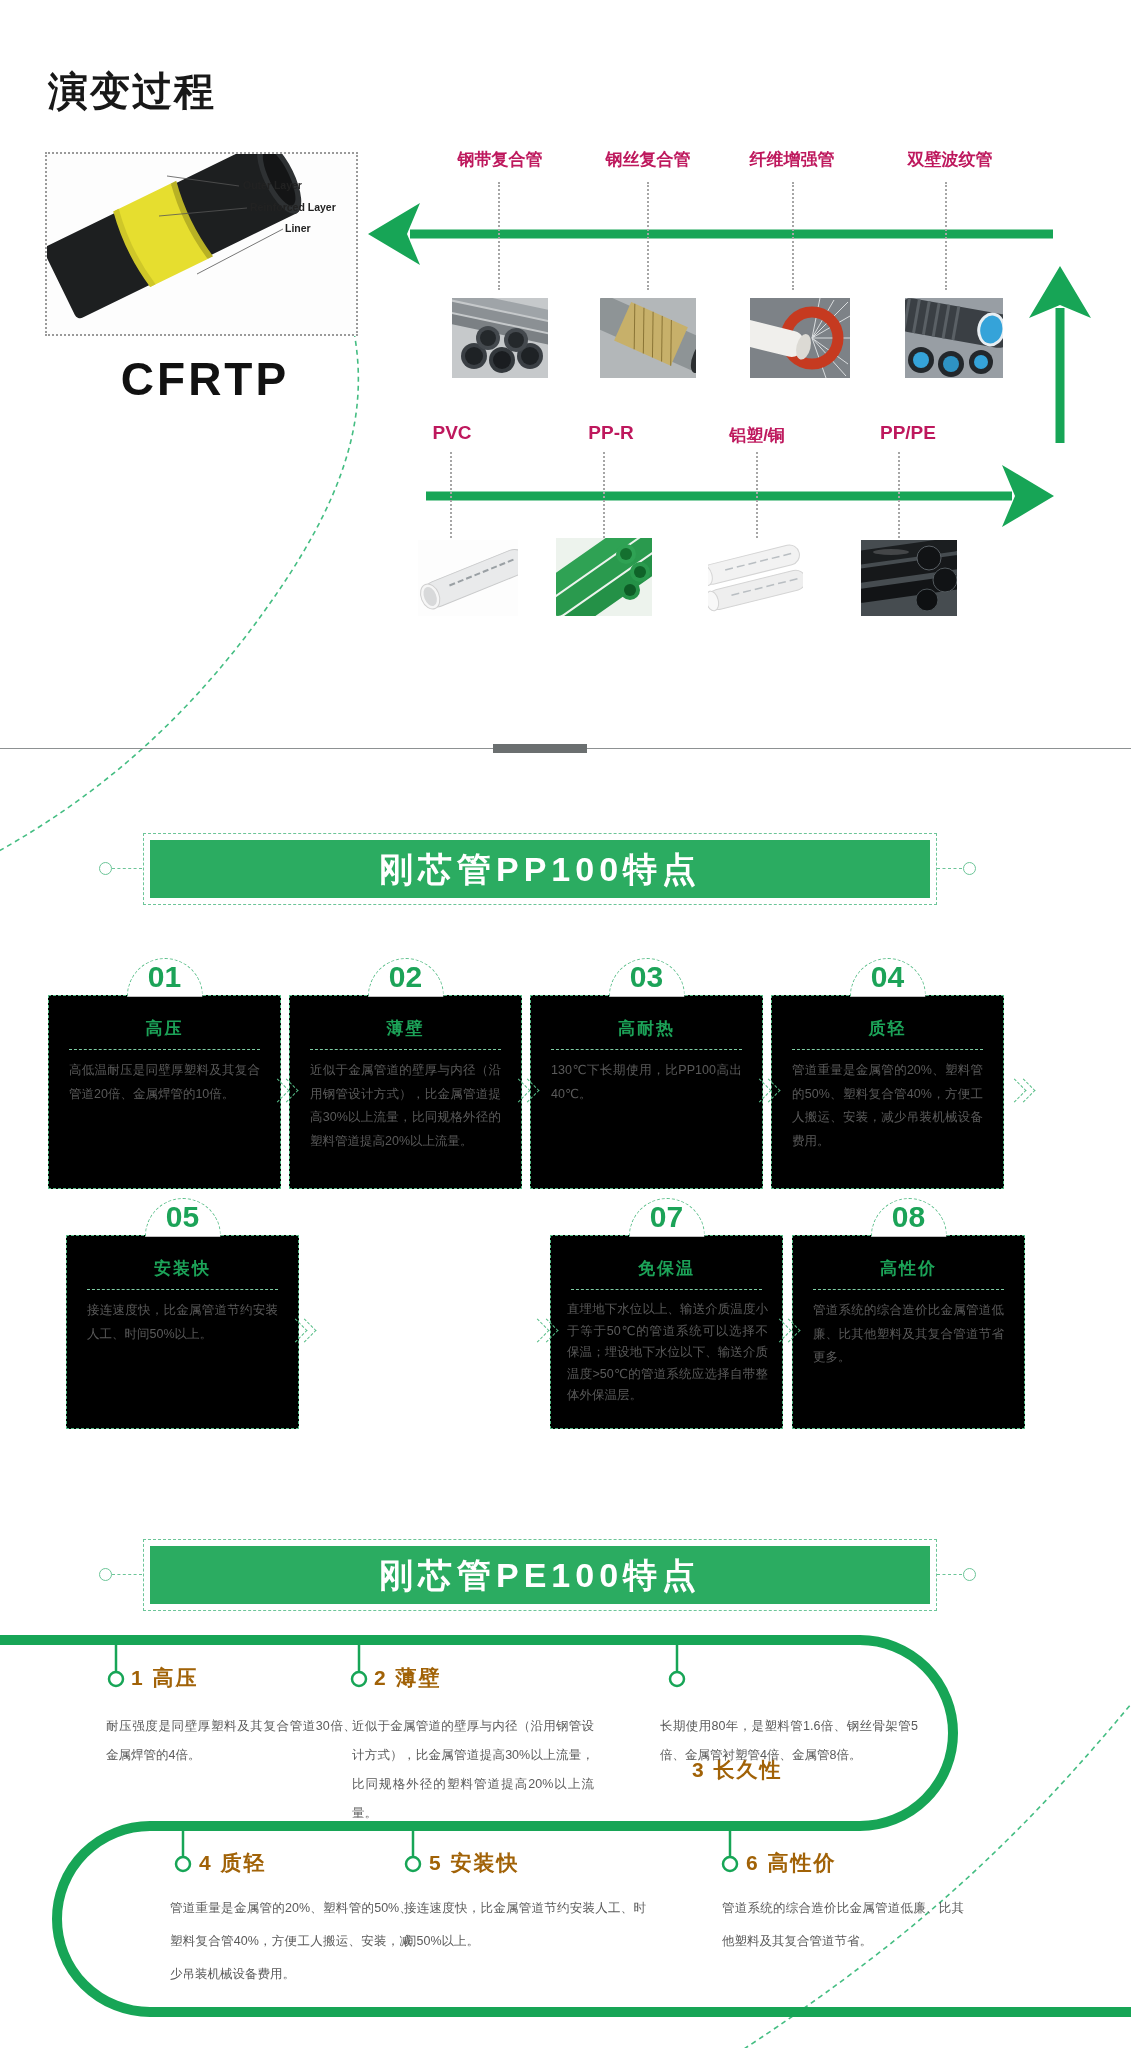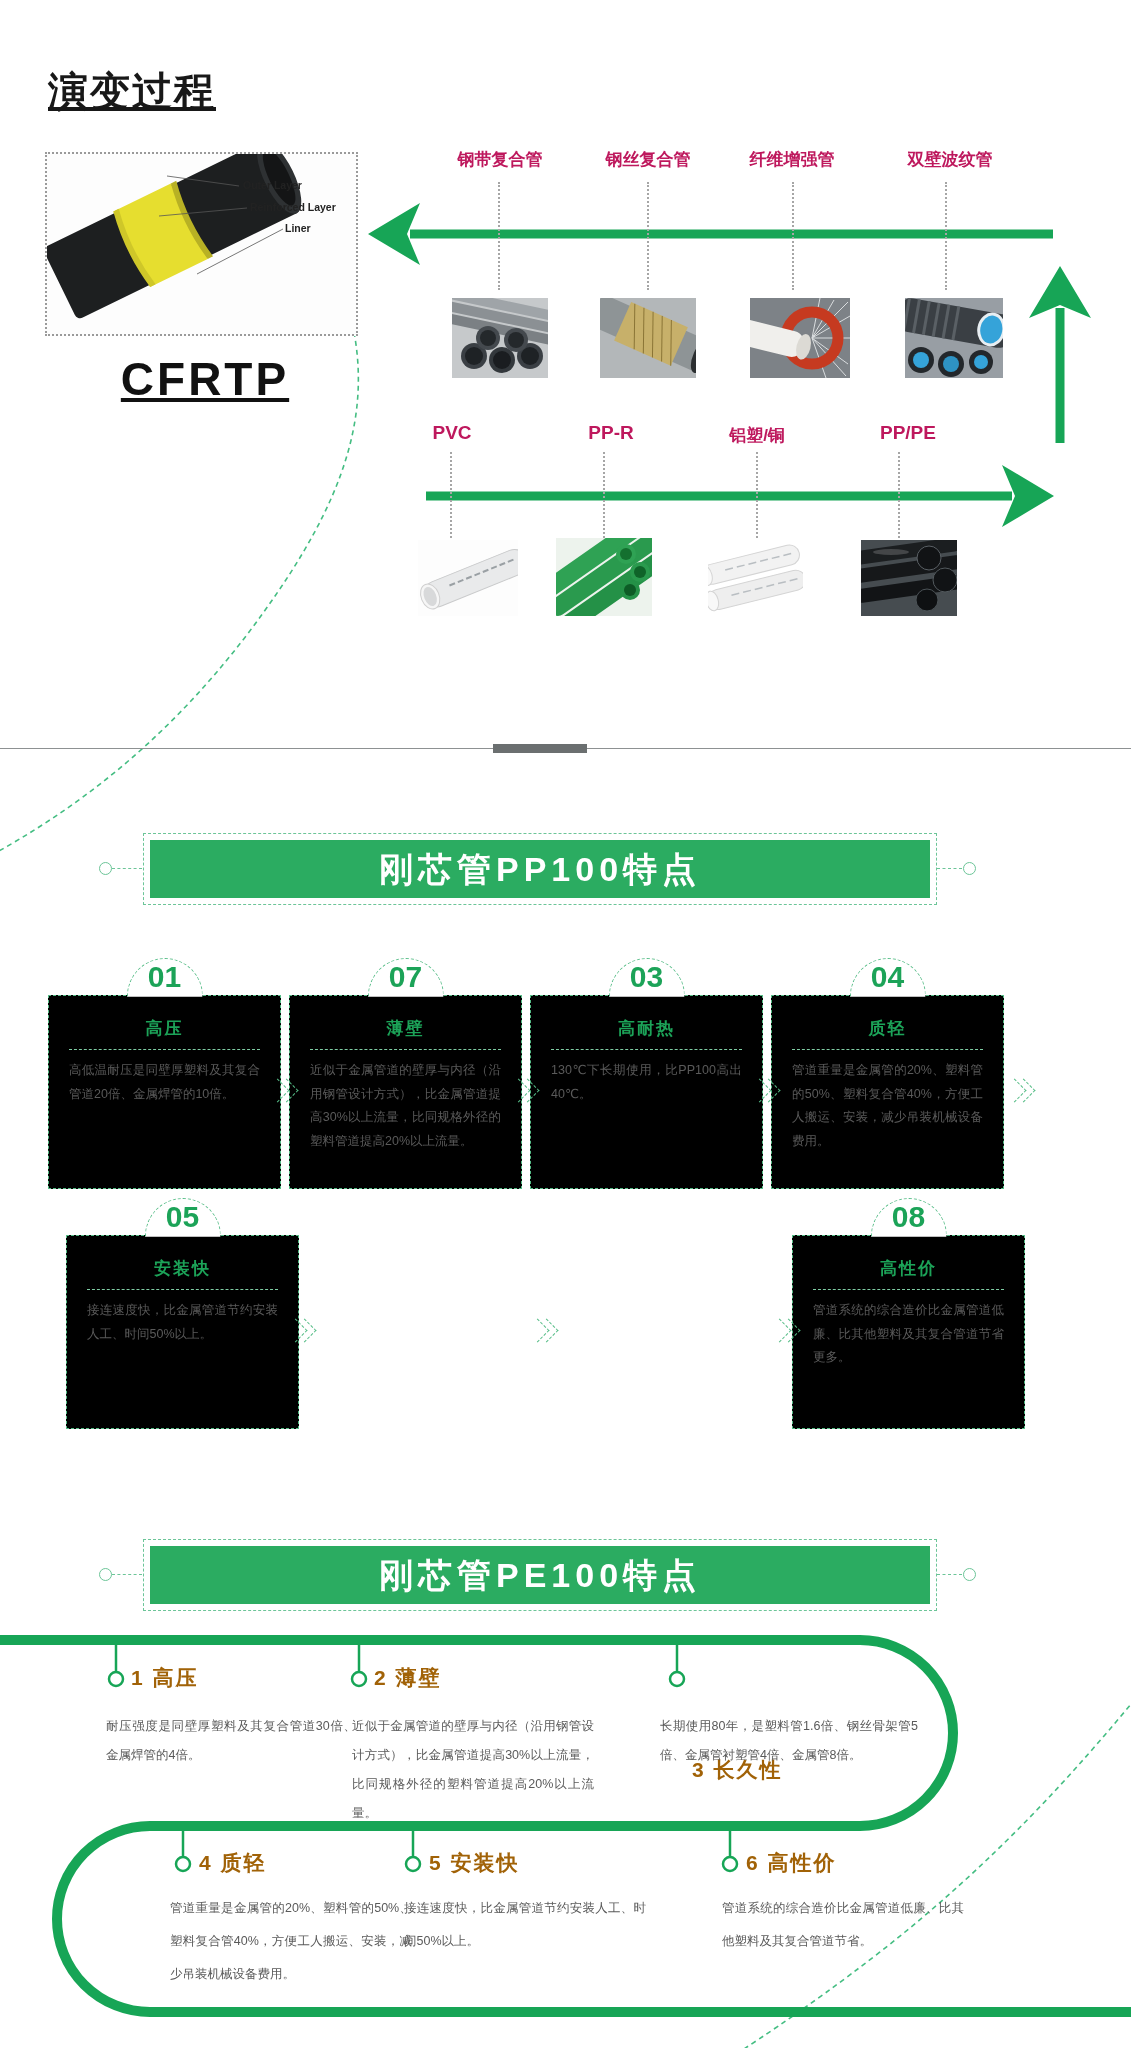--- a/index.html
+++ b/index.html
@@ -1,18 +1,18 @@
 <!DOCTYPE html>
 <html><head>
 <meta charset="utf-8">
 <style>
   html,body{margin:0;padding:0;background:#ffffff;}
   .page{position:relative;width:1131px;height:2048px;background:#fff;overflow:hidden;
         font-family:"Liberation Sans","DejaVu Sans",sans-serif;}
-  .abs{position:absolute;text-decoration:underline;}
+  .abs{position:absolute;}
   #art{position:absolute;left:0;top:0;z-index:1;}
   .lyr{z-index:2;}
   .page-title{font-size:40px;font-weight:700;color:#181818;letter-spacing:2px;}
   .cfrtp-box{border:2px dotted #9a9a9a;background:#fdfdfd;}
   .cfrtp-label{font-size:46px;font-weight:700;color:#111;letter-spacing:3px;text-align:center;}
   .layer-lab{position:absolute;font-size:10.5px;font-weight:700;color:#222;white-space:nowrap;}
   .tl{position:absolute;width:120px;text-align:center;font-size:17px;font-weight:700;color:#be185d;z-index:2;}
   .tl2{font-size:19px;}
   .vdot{position:absolute;width:0;border-left:2px dotted #a6a6a6;z-index:2;}
   .photo{position:absolute;z-index:2;}
@@ -252,21 +252,21 @@
 
   <div class="card" style="left:48px;top:995px;">
     <div class="bump"></div>
     <div class="cnum">01</div>
     <div class="ctitle">高压</div>
     <div class="csep"></div>
     <div class="cbody">高低温耐压是同壁厚塑料及其复合管道20倍、金属焊管的10倍。</div>
   </div>
   <div class="card" style="left:289px;top:995px;">
     <div class="bump"></div>
-    <div class="cnum">07</div>
+    <div class="cnum">02</div>
     <div class="ctitle">薄壁</div>
     <div class="csep"></div>
     <div class="cbody">近似于金属管道的壁厚与内径（沿用钢管设计方式），比金属管道提高30%以上流量，比同规格外径的塑料管道提高20%以上流量。</div>
   </div>
   <div class="card" style="left:530px;top:995px;">
     <div class="bump"></div>
     <div class="cnum">03</div>
     <div class="ctitle">高耐热</div>
     <div class="csep"></div>
     <div class="cbody">130℃下长期使用，比PP100高出40℃。</div>
@@ -294,20 +294,27 @@
       <i class="c1"></i>
       <i class="c2"></i>
     </div>
 
   <div class="card" style="left:66px;top:1235px;">
     <div class="bump"></div>
     <div class="cnum">05</div>
     <div class="ctitle">安装快</div>
     <div class="csep"></div>
     <div class="cbody">接连速度快，比金属管道节约安装人工、时间50%以上。</div>
+  </div>
+  <div class="card" style="left:550px;top:1235px;">
+    <div class="bump"></div>
+    <div class="cnum">07</div>
+    <div class="ctitle">免保温</div>
+    <div class="csep"></div>
+    <div class="cbody" style="margin:9px 14px 0 16px;line-height:21.5px;">直埋地下水位以上、输送介质温度小于等于50℃的管道系统可以选择不保温；埋设地下水位以下、输送介质温度&gt;50℃的管道系统应选择自带整体外保温层。</div>
   </div>
   <div class="card" style="left:792px;top:1235px;">
     <div class="bump"></div>
     <div class="cnum">08</div>
     <div class="ctitle">高性价</div>
     <div class="csep"></div>
     <div class="cbody">管道系统的综合造价比金属管道低廉、比其他塑料及其复合管道节省更多。</div>
   </div>
   <div class="chev" style="left:287px;top:1314px;">
       <i class="c1"></i>

